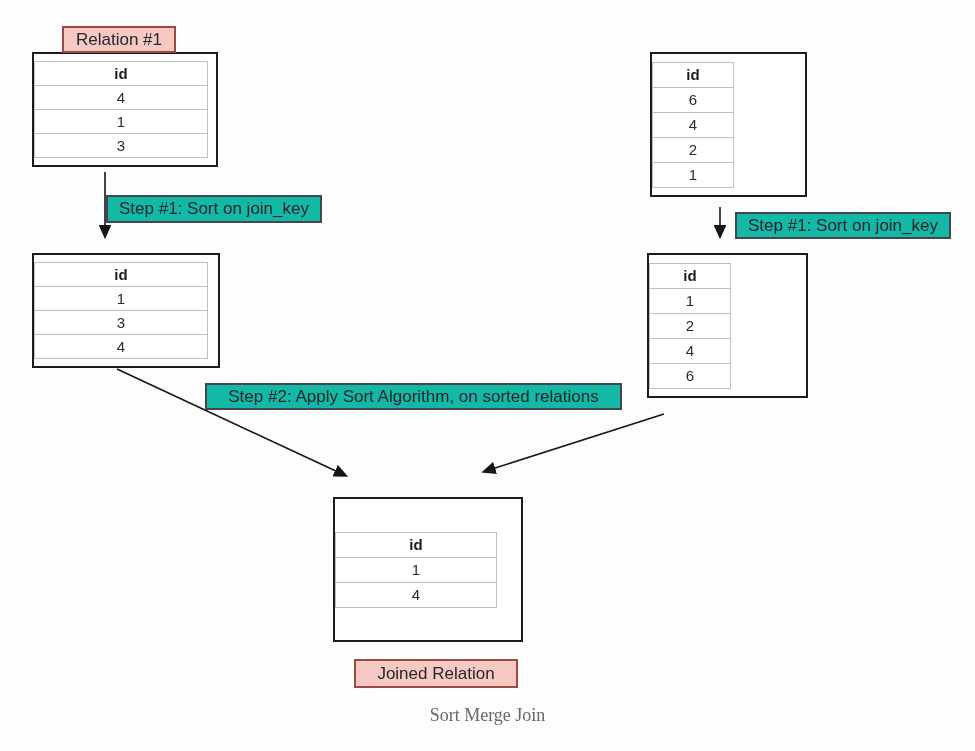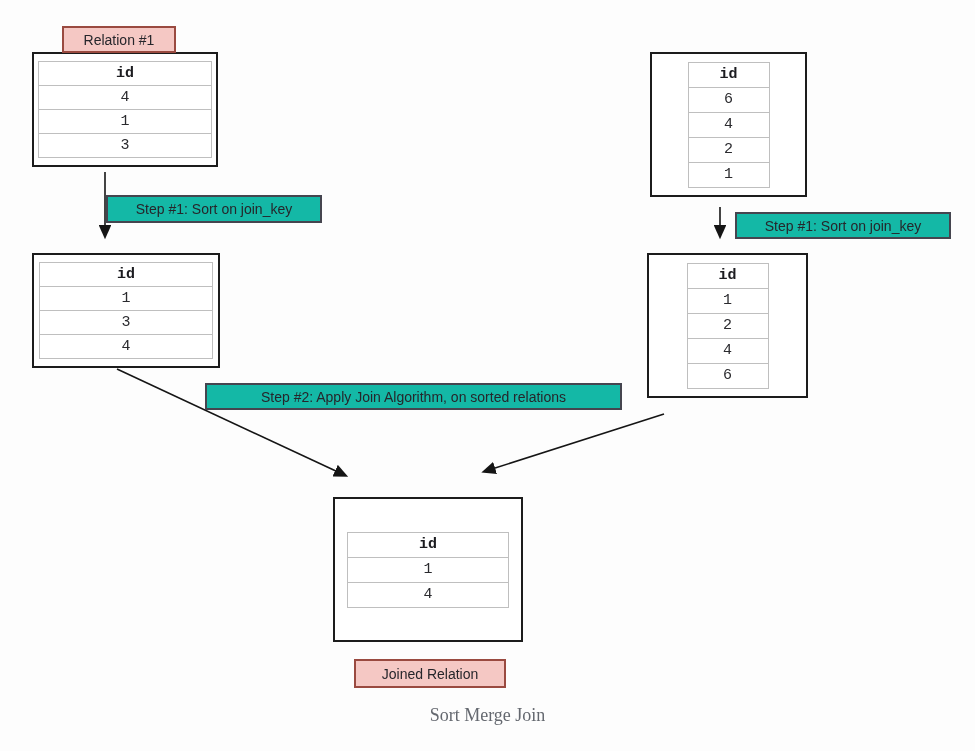--- a/index.html
+++ b/index.html
@@ -5,37 +5,36 @@
   html,body{margin:0;padding:0;background:#ffffff;}
   .canvas{
     position:relative;width:975px;height:751px;overflow:hidden;
     background:#fdfdfd;
     font-family:"Liberation Sans","DejaVu Sans",sans-serif;
     color:#1f1f23;
   }
   .arrows{position:absolute;left:0;top:0;z-index:1;}
   .tbox{
     position:absolute;box-sizing:border-box;background:#ffffff;
-    border:2px solid #1c1c1c;display:flex;align-items:center;justify-content:center;
+    border:2px solid #1c1c1c;display:flex;align-items:center;
     z-index:2;
-    font-family:Liberation Mono, monospace;
   }
   table.dtable{border-collapse:collapse;background:#ffffff;}
   table.dtable td{
     border:1px solid #bfbfbf;text-align:center;vertical-align:middle;
     font-size:15px;color:#2a2a2e;padding:0;
   }
   table.dtable td.hdr{font-weight:bold;color:#1c1c20;}
   .t-wide td{width:172px;height:23px;}
   .t-narrow td{width:80px;height:24px;}
   .t-join td{width:160px;height:24px;}
   .tag{
     position:absolute;box-sizing:border-box;z-index:3;
     display:flex;align-items:center;justify-content:center;
-    font-size:14px;white-space:nowrap;color:#26262b;
+    font-size:17px;white-space:nowrap;color:#26262b;
   }
   .tag-pink{background:#f5c8c4;border:2px solid #9a4a40;}
   .tag-lav{background:#14b8a6;border:2px solid #45454f;}
   .caption{
     position:absolute;left:0;top:705px;width:975px;text-align:center;
     font-size:18px;color:#64686f;z-index:2;font-family:Liberation Serif, serif;
   }
 </style>
 </head>
 <body>
@@ -133,34 +132,34 @@
       <tr>
             <td>4</td>
           </tr>
       <tr>
             <td>6</td>
           </tr>
     </tbody>
       </table>
   </div>
 
-  <div class="tag tag-lav" style="left:205px;top:383px;width:417px;height:27px">Step #2: Apply Join Algorithm, on sorted relations</div>
+  <div class="tag tag-lav" style="left:205px;top:383px;width:417px;height:27px">Step #2: Apply Sort Algorithm, on sorted relations</div>
 
   <div class="tbox" style="left:333px;top:497px;width:190px;height:145px">
     <table class="dtable t-join">
       <tbody>
           <tr>
             <td class="hdr">id</td>
           </tr>
       <tr>
             <td>1</td>
           </tr>
       <tr>
             <td>4</td>
           </tr>
     </tbody>
       </table>
   </div>
-  <div class="tag tag-pink" style="left:354px;top:659px;width:152px;height:29px">Joined Relation</div>
+  <div class="tag tag-pink" style="left:354px;top:659px;width:164px;height:29px">Joined Relation</div>
 
   <div class="caption">Sort Merge Join</div>
 
 </div>
 
 </body></html>

